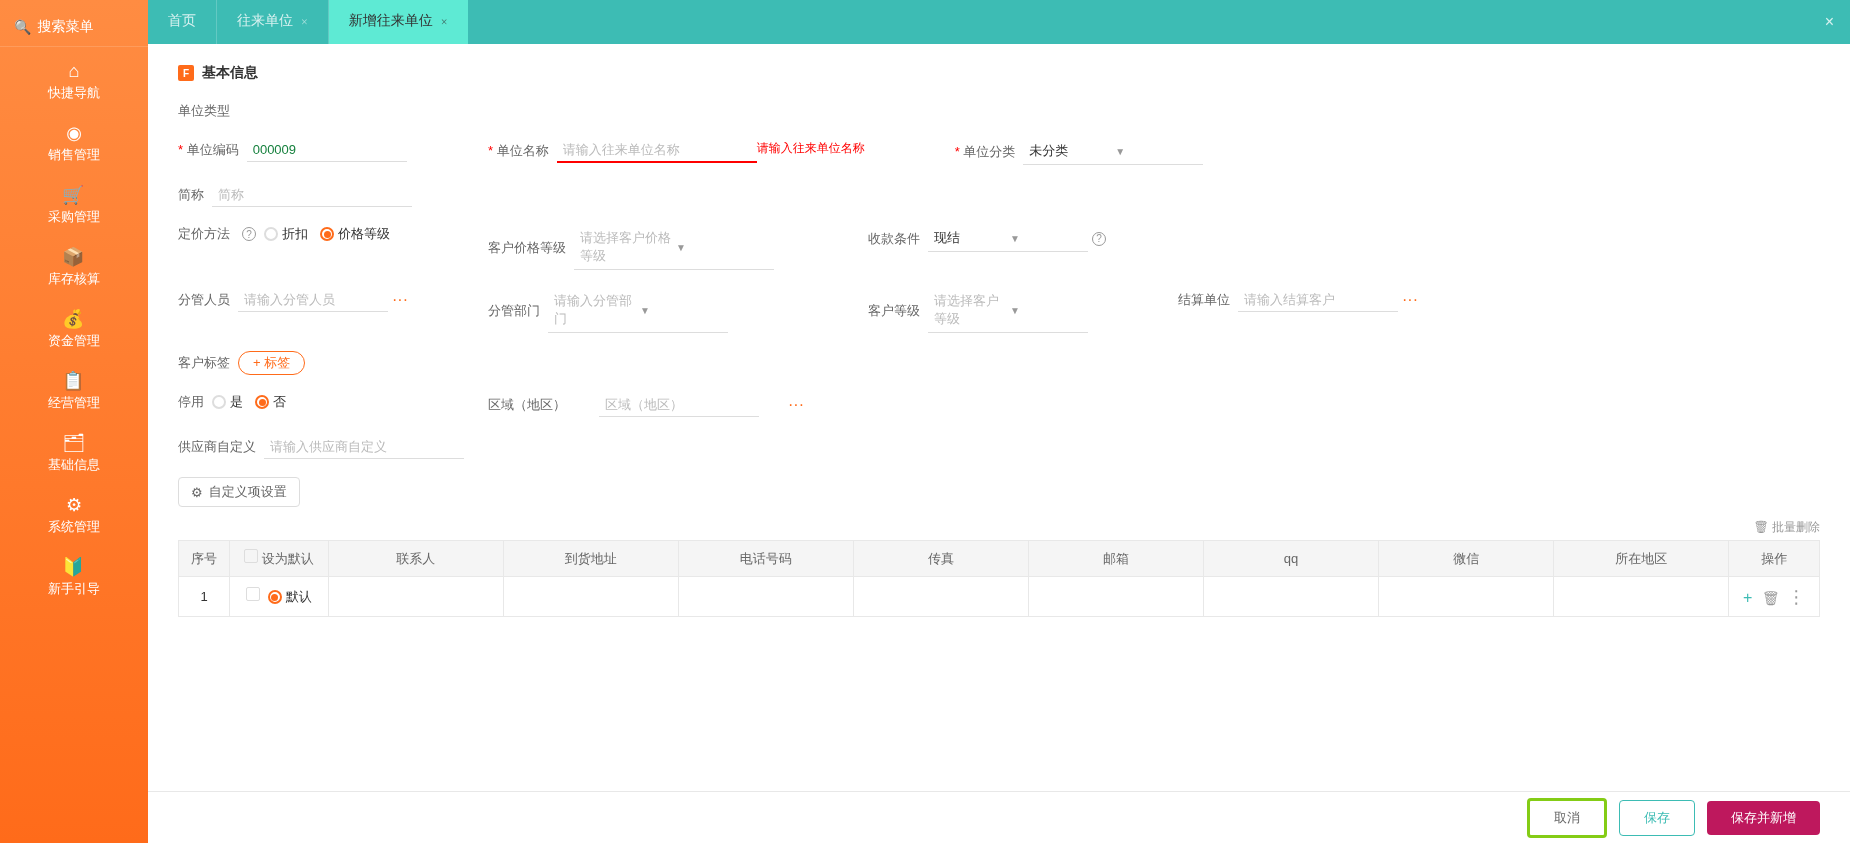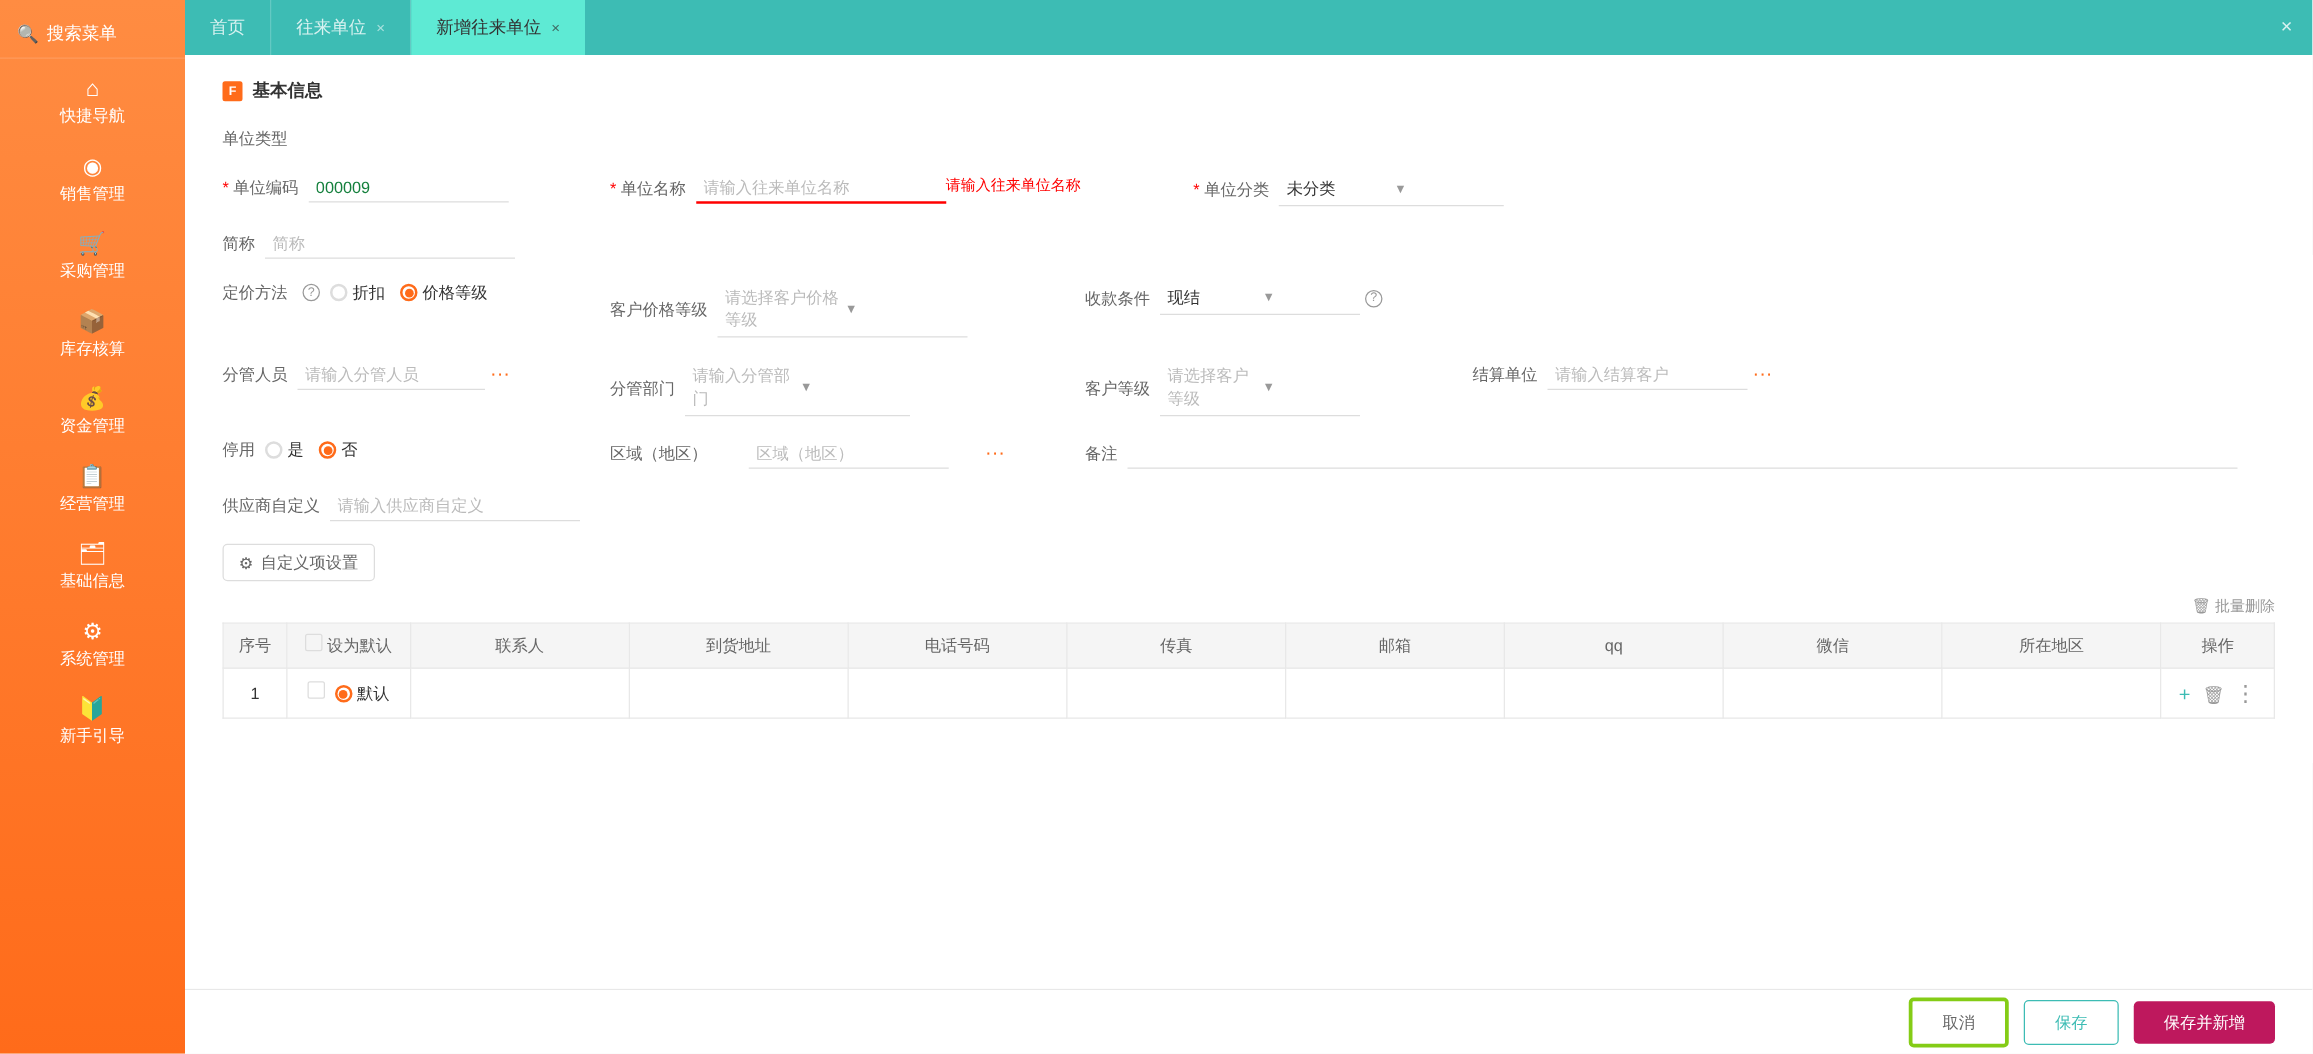--- a/index.html
+++ b/index.html
@@ -43,28 +43,29 @@
     .tab-bar {
       background: #3dbcb4;
       display: flex;
       align-items: center;
       height: 44px;
       padding: 0 0;
       flex-shrink: 0;
     }
     .tab {
       display: flex;
-      align-items: center;
-      padding: 0 20px;
+      align-items: flex-end;
+      padding: 14px 20px;
       height: 44px;
       color: rgba(255,255,255,0.8);
       cursor: pointer;
       font-size: 14px;
       white-space: nowrap;
       border-right: 1px solid rgba(255,255,255,0.2);
+      font-family: Liberation Serif, serif;
     }
     .tab.active {
       background: #5eead4;
       color: #333;
       border-right: none;
     }
     .tab .close-icon {
       margin-left: 8px;
       font-size: 12px;
       opacity: 0.7;
@@ -528,43 +529,45 @@
           <span class="chevron">▼</span>
         </div>
       </div>
       <div class="form-group" style="margin-left:20px;">
         <span class="form-label">结算单位</span>
         <input class="form-input" type="text" placeholder="请输入结算客户" style="width: 160px;">
         <span class="dots-btn">···</span>
       </div>
     </div>
 
+    <div class="form-row">
+      <div class="form-group">
+        <span class="form-label">客户标签</span>
+        <button class="tag-btn">+ 标签</button>
+      </div>
+    </div>
 
     <div class="form-row">
       <div class="form-group" style="min-width:280px;">
         <span class="form-label">停用</span>
         <div class="radio-group">
           <div class="radio-item">
             <div class="radio-circle"></div>
             <span class="radio-label">是</span>
           </div>
           <div class="radio-item">
             <div class="radio-circle checked"></div>
             <span class="radio-label">否</span>
           </div>
         </div>
       </div>
       <div class="form-group" style="min-width:320px;gap:25px;">
         <span class="form-label">区域（地区）</span>
         <input class="form-input" type="text" placeholder="区域（地区）" style="width: 160px;">
         <span class="dots-btn">···</span>
-      </div>
-      <div class="form-group" style="margin-left:30px; flex: 1;">
-        <span class="form-label">备注</span>
-        <input class="form-input" type="text" style="flex: 1 1 0%; min-width: 200px;">
       </div>
     </div>
 
     <div class="form-row">
       <div class="form-group">
         <span class="form-label">供应商自定义</span>
         <input class="form-input" type="text" placeholder="请输入供应商自定义" style="width: 200px;">
       </div>
     </div>
 

